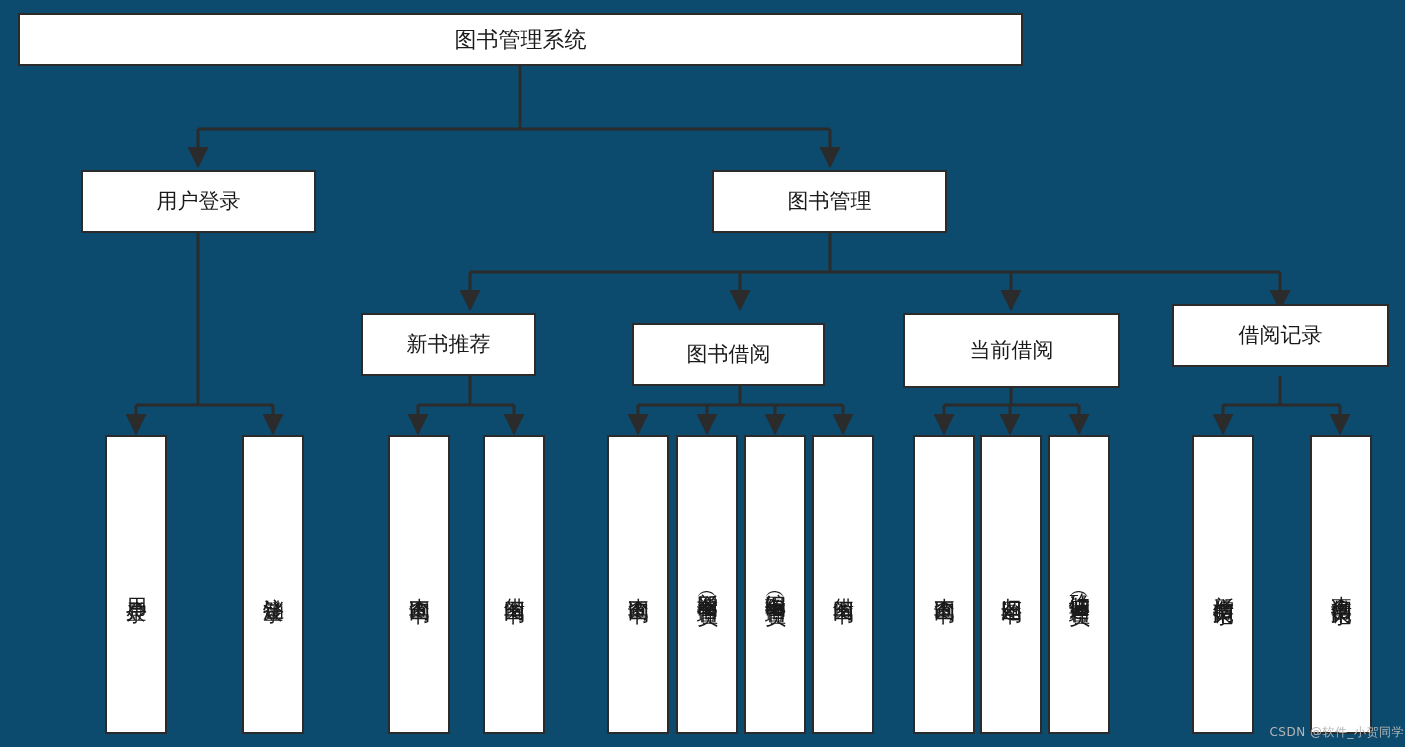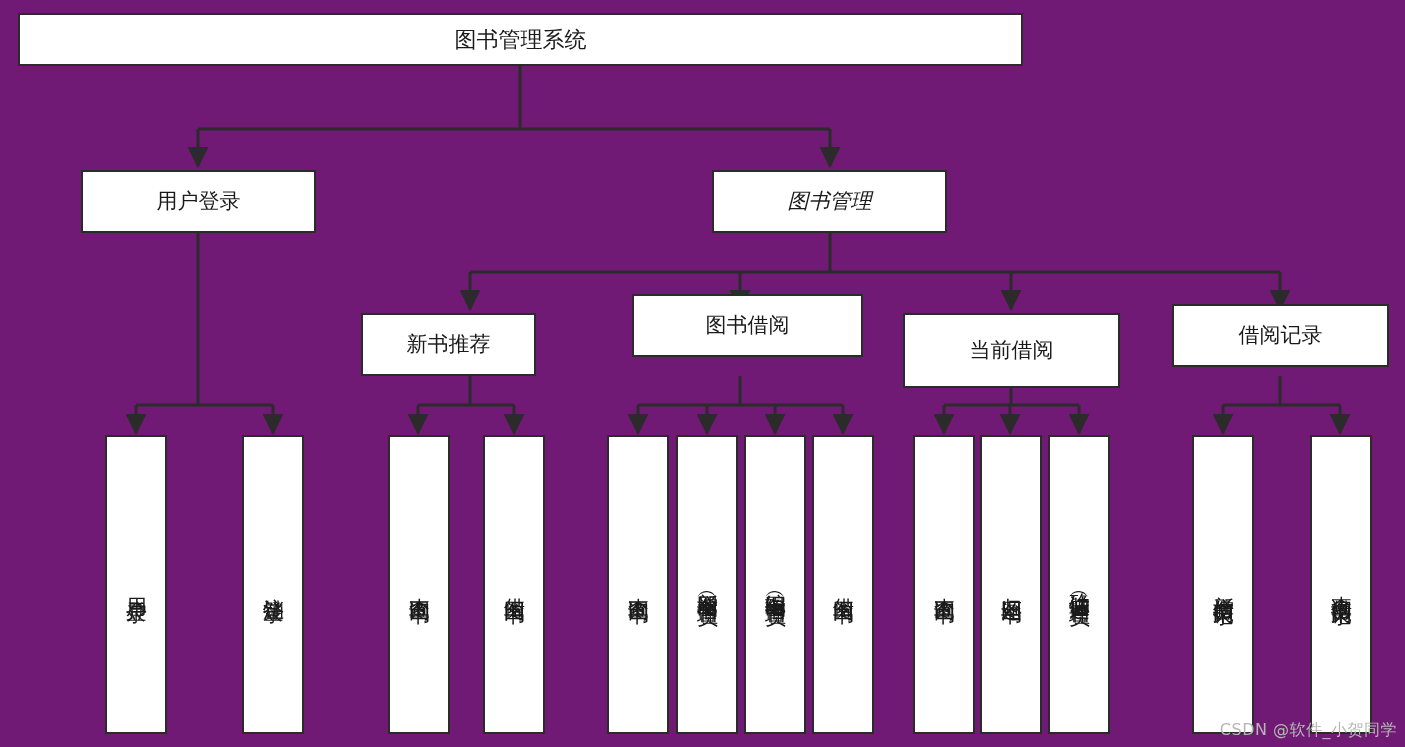--- a/index.html
+++ b/index.html
@@ -11,21 +11,21 @@
   body {
     width: 1405px;
     height: 747px;
     overflow: hidden;
     font-family: "DejaVu Sans", "Liberation Sans", sans-serif;
   }
   #diagram-root {
     position: relative;
     width: 1405px;
     height: 747px;
-    background: #701a75;
+    background: #0c4a6e;
   }
   #edge-layer {
     position: absolute;
     left: 0;
     top: 0;
     width: 1405px;
     height: 747px;
   }
   .node {
     position: absolute;
@@ -58,23 +58,23 @@
   .node.vert .node-label {
     writing-mode: vertical-rl;
     text-orientation: upright;
     font-size: 21px;
     letter-spacing: 2px;
     line-height: 1;
     white-space: nowrap;
   }
   #watermark {
     position: absolute;
-    right: 8px;
+    right: 1px;
     bottom: 6px;
-    font-size: 16px;
+    font-size: 12px;
     color: #b6b6b6;
     letter-spacing: 0.5px;
     white-space: nowrap;
     pointer-events: none;
   }
 </style>
 </head>
 <body>
 
 <div id="diagram-root">
@@ -129,28 +129,28 @@
     </g>
   </svg>
 
   <div class="node horiz root" style="left:18px; top:13px; width:1005px; height:53px;">
     <span class="node-label">图书管理系统</span>
   </div>
 
   <div class="node horiz" style="left:81px; top:170px; width:235px; height:63px;">
     <span class="node-label">用户登录</span>
   </div>
-  <div class="node horiz" style="left:712px; top:170px; width:235px; height:63px;font-style:italic;">
+  <div class="node horiz" style="left:712px; top:170px; width:235px; height:63px;">
     <span class="node-label">图书管理</span>
   </div>
 
   <div class="node horiz" style="left:361px; top:313px; width:175px; height:63px;">
     <span class="node-label">新书推荐</span>
   </div>
-  <div class="node horiz" style="left:632px; top:294px; width:231px; height:63px;">
+  <div class="node horiz" style="left:632px; top:323px; width:193px; height:63px;">
     <span class="node-label">图书借阅</span>
   </div>
   <div class="node horiz" style="left:903px; top:313px; width:217px; height:75px;">
     <span class="node-label">当前借阅</span>
   </div>
   <div class="node horiz" style="left:1172px; top:304px; width:217px; height:63px;">
     <span class="node-label">借阅记录</span>
   </div>
 
   <div class="node vert" style="left:105px; top:435px; width:62px; height:299px;">

